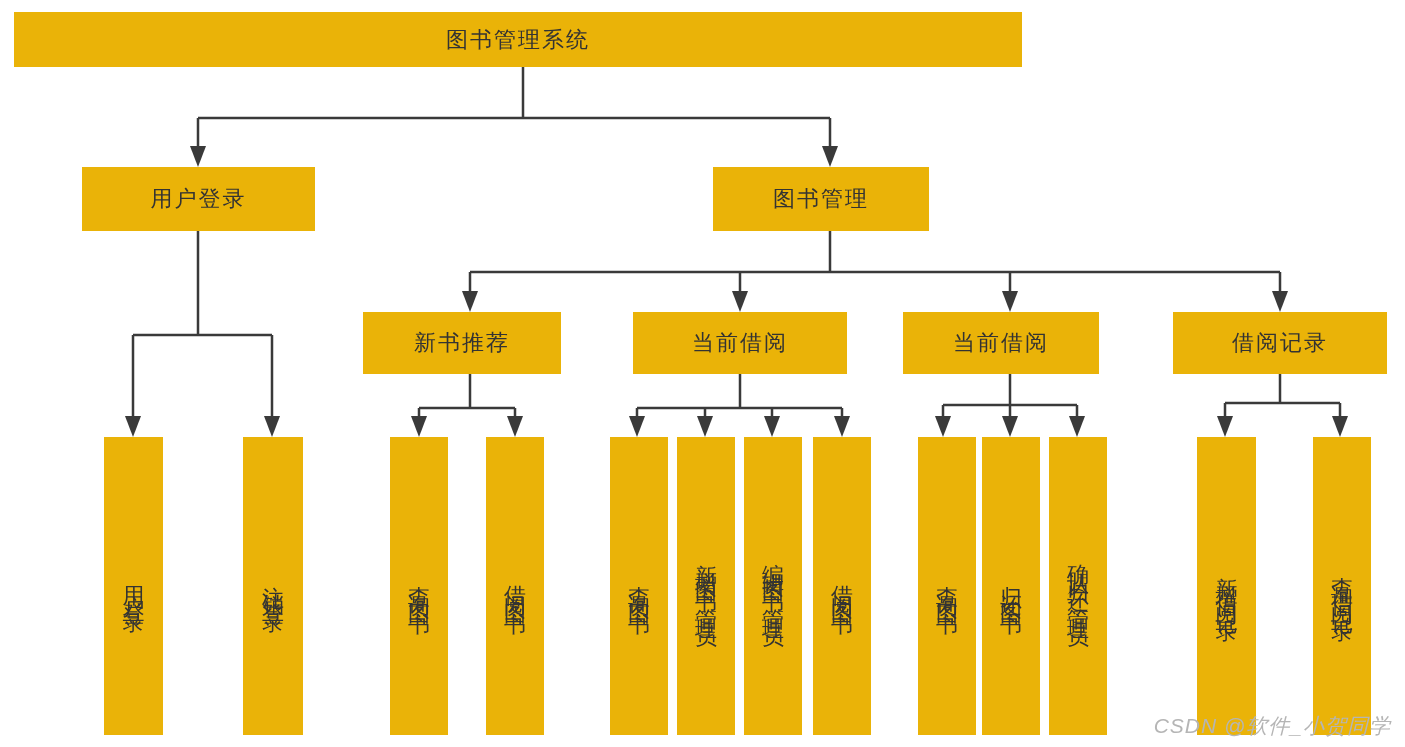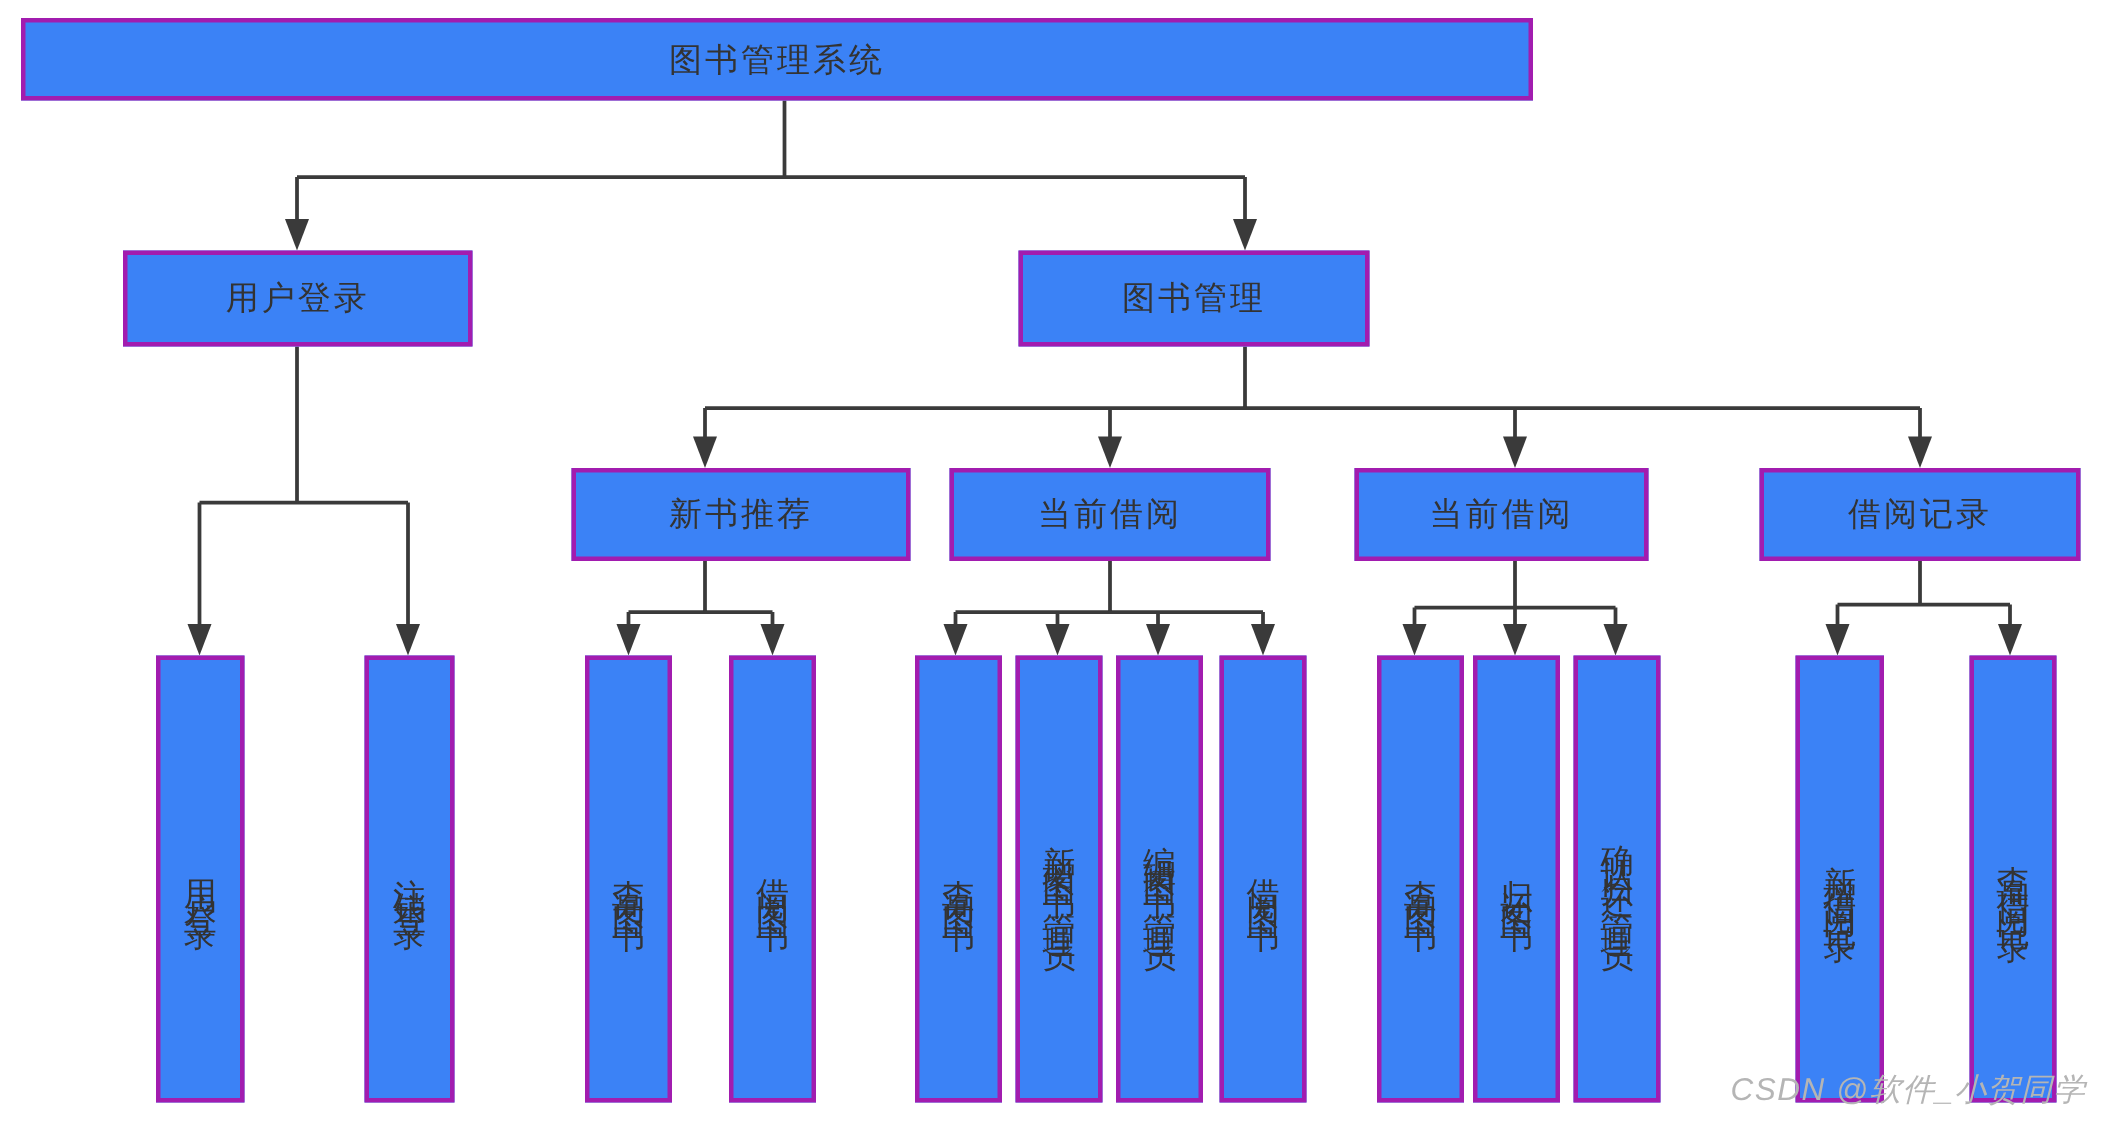--- a/index.html
+++ b/index.html
@@ -19,22 +19,22 @@
     position: absolute;
     left: 0;
     top: 0;
     width: 1405px;
     height: 747px;
     pointer-events: none;
   }
   .node {
     position: absolute;
     box-sizing: border-box;
-    background: #3b82f6;
-    border: 3px solid #a21caf;
+    background: #eab308;
+    border: 3px solid #eab308;
     color: #333333;
     display: flex;
     align-items: center;
     justify-content: center;
     font-size: 22px;
     line-height: 1;
     letter-spacing: 2px;
     white-space: nowrap;
   }
   .node.leaf {
@@ -96,23 +96,23 @@
       <polygon points="1002,416 1018,416 1010,437"></polygon>
       <polygon points="1069,416 1085,416 1077,437"></polygon>
       <polygon points="1217,416 1233,416 1225,437"></polygon>
       <polygon points="1332,416 1348,416 1340,437"></polygon>
     </g>
   </svg>
 
   <div class="node" style="left:14px; top:12px; width:1008px; height:55px;">图书管理系统</div>
 
   <div class="node" style="left:82px; top:167px; width:233px; height:64px;">用户登录</div>
-  <div class="node" style="left:679px; top:167px; width:234px; height:64px;">图书管理</div>
+  <div class="node" style="left:713px; top:167px; width:216px; height:64px;">图书管理</div>
 
-  <div class="node" style="left:363px; top:312px; width:226px; height:62px;margin-left:18px;">新书推荐</div>
+  <div class="node" style="left:363px; top:312px; width:198px; height:62px;">新书推荐</div>
   <div class="node" style="left:633px; top:312px; width:214px; height:62px;">当前借阅</div>
   <div class="node" style="left:903px; top:312px; width:196px; height:62px;">当前借阅</div>
   <div class="node" style="left:1173px; top:312px; width:214px; height:62px;">借阅记录</div>
 
   <div class="node leaf" style="left:104px; top:437px; width:59px; height:298px;">用户登录</div>
   <div class="node leaf" style="left:243px; top:437px; width:60px; height:298px;">注销登录</div>
 
   <div class="node leaf" style="left:390px; top:437px; width:58px; height:298px;">查询图书</div>
   <div class="node leaf" style="left:486px; top:437px; width:58px; height:298px;">借阅图书</div>
 

